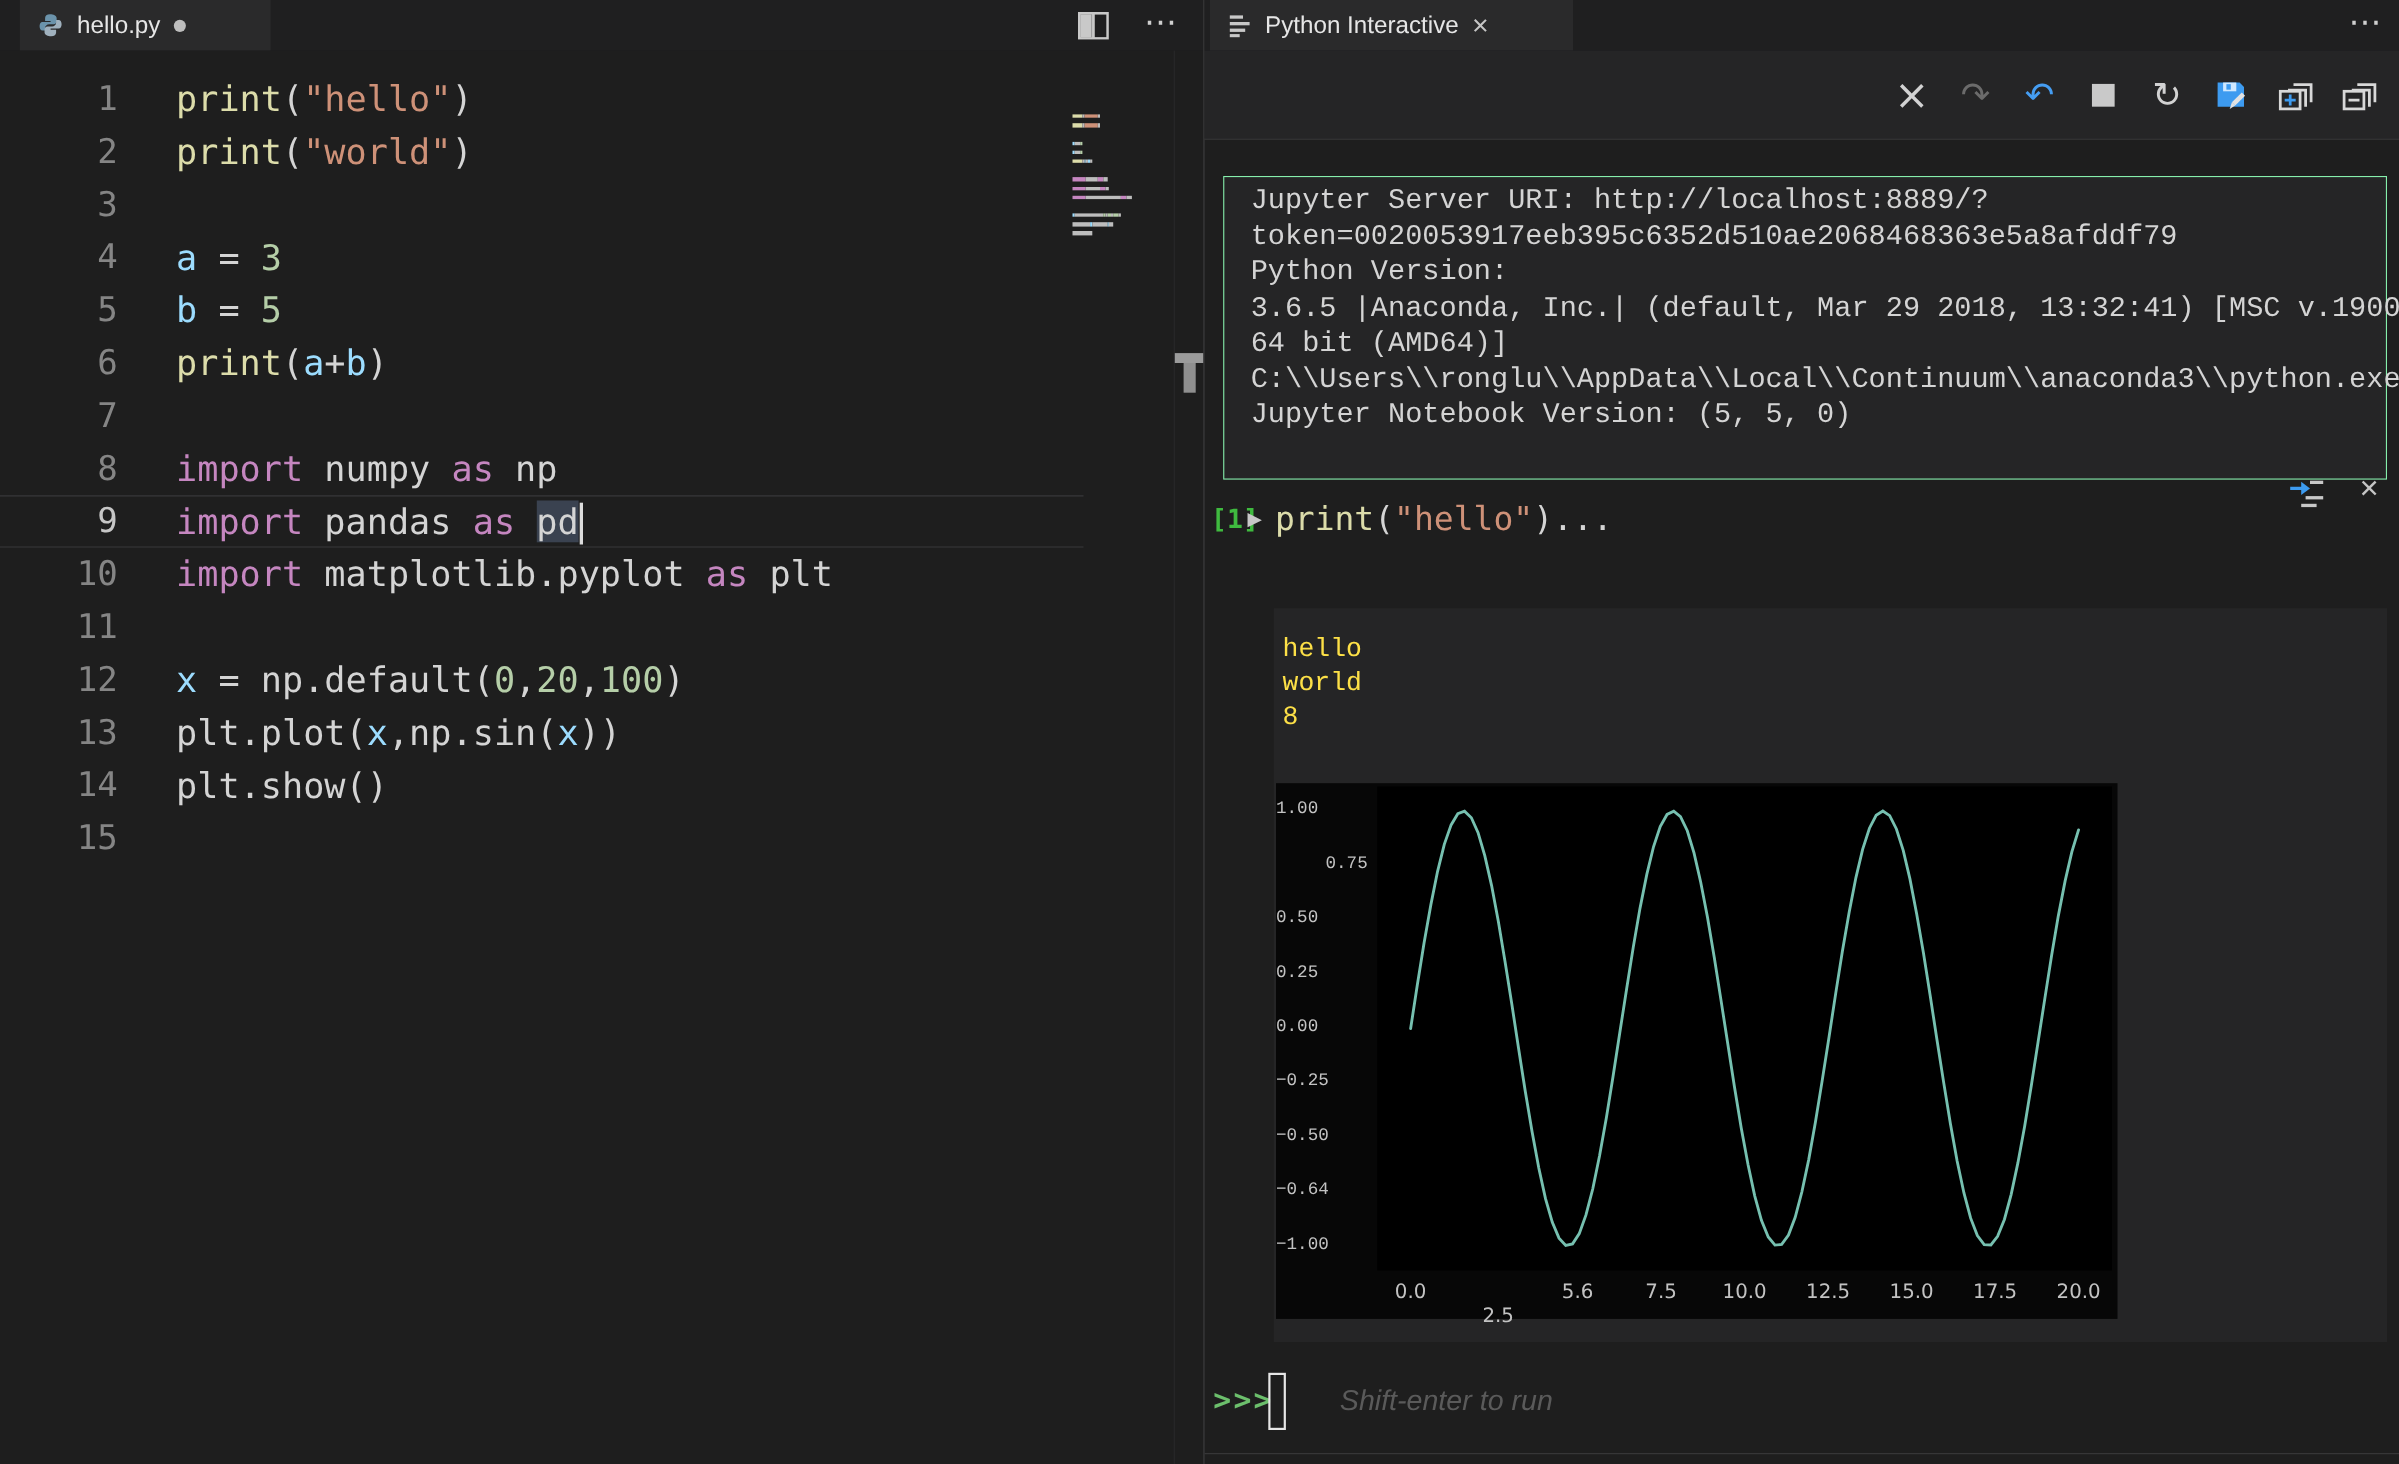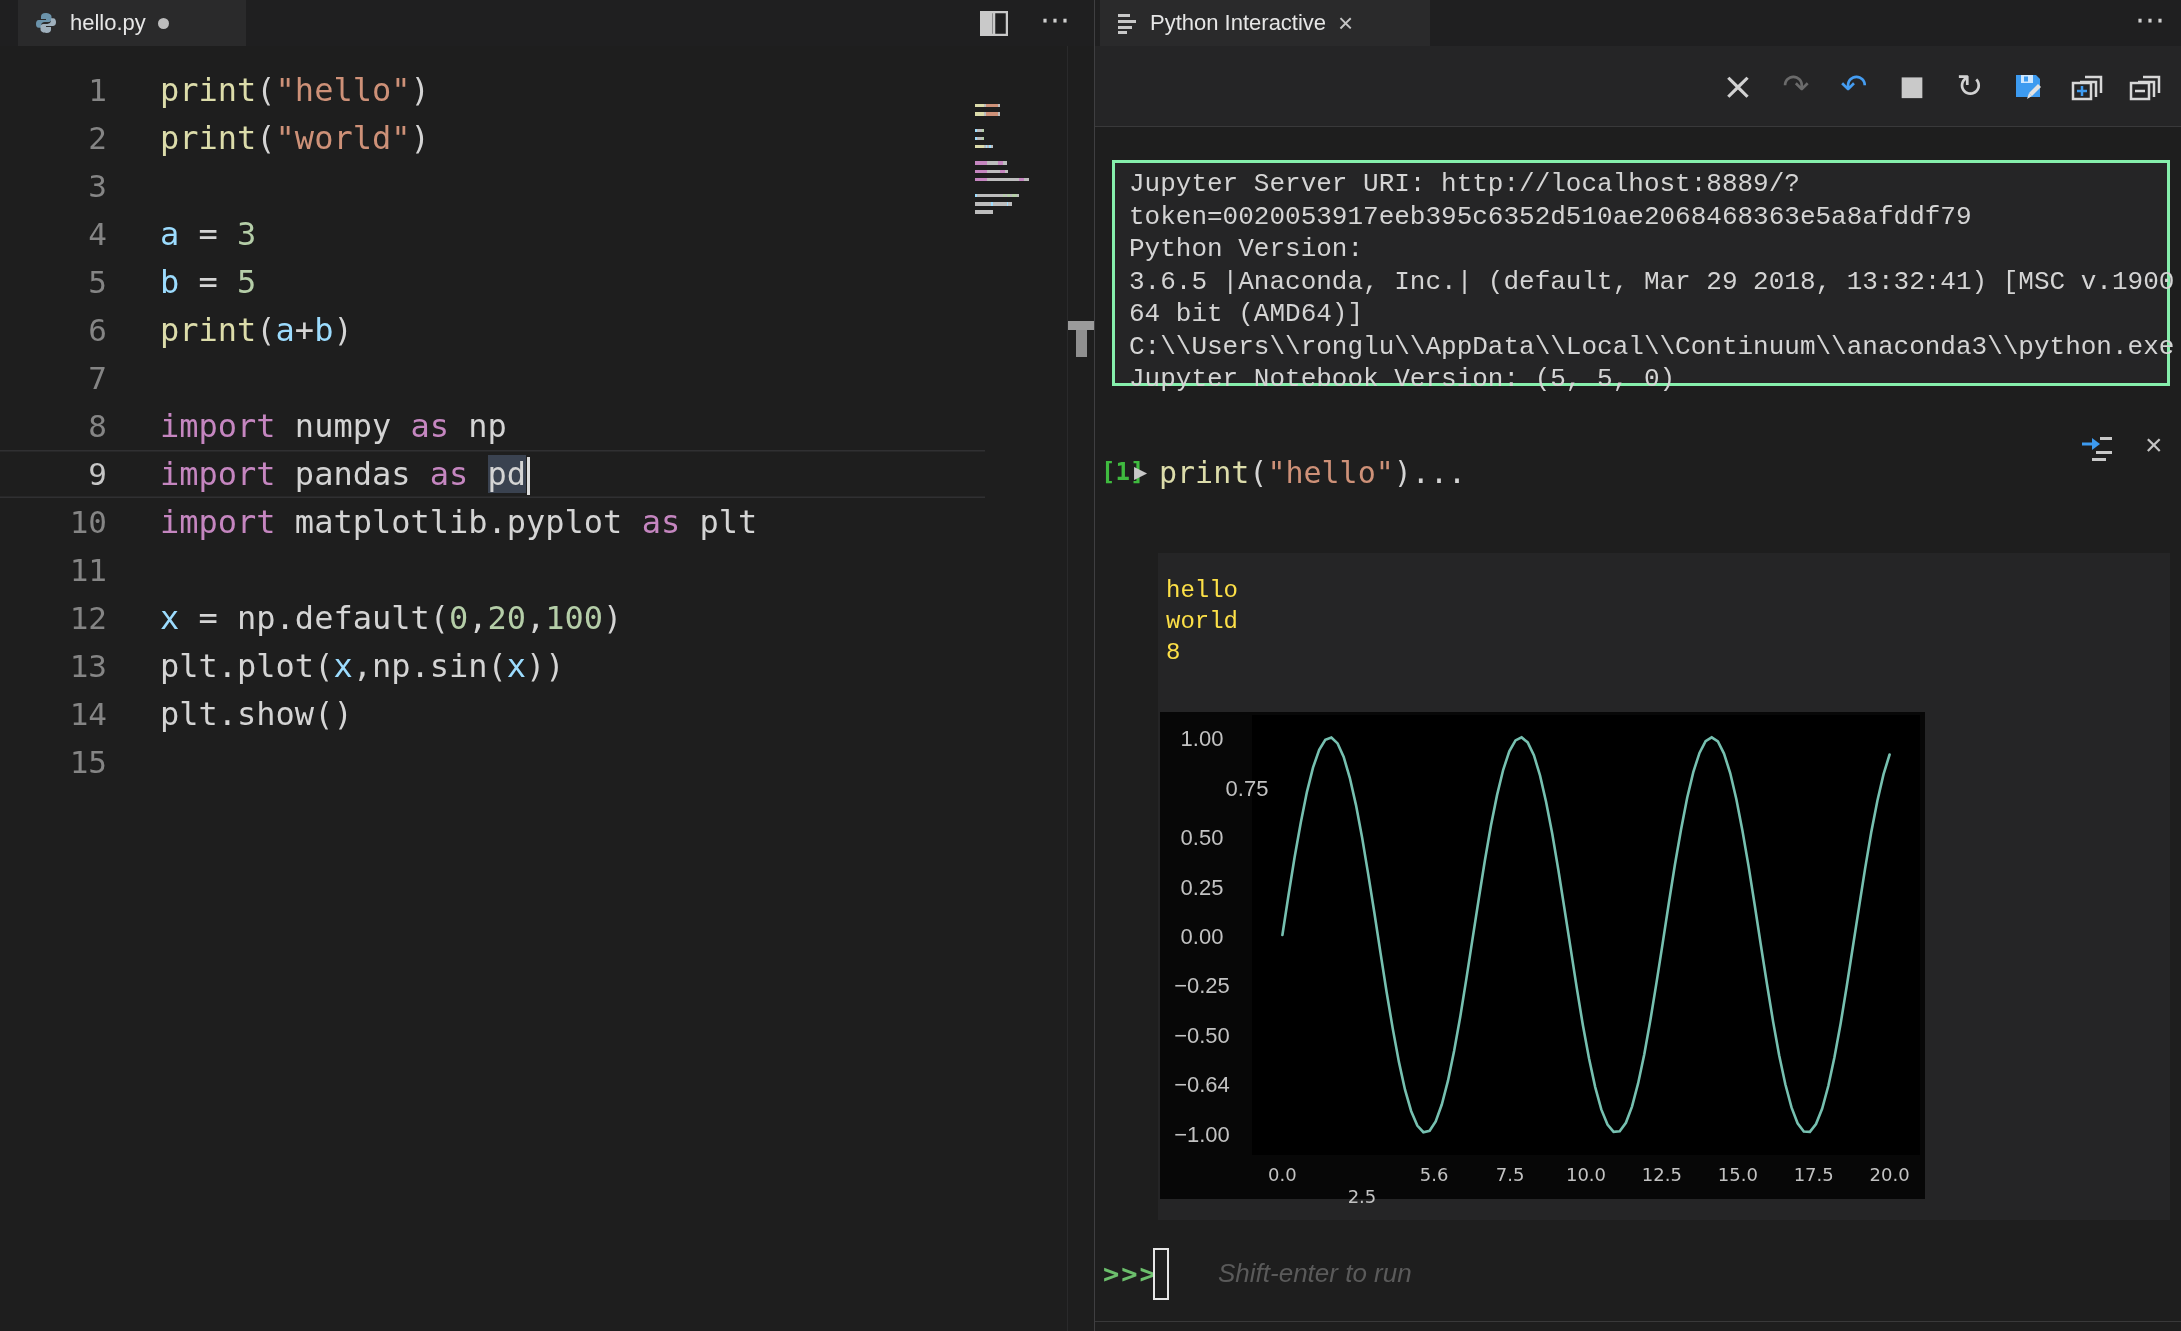--- a/index.html
+++ b/index.html
@@ -39,36 +39,36 @@
   #t-handle-stem{position:absolute;left:1076px;top:330px;width:11px;height:27px;background:#8f8f8f;}
   
   #panel{position:absolute;left:1095px;top:0;width:1086px;height:1331px;background:#1e1e1e;}
   #pi-toolbar{position:absolute;left:0;top:46px;width:1086px;height:80px;background:#252526;display:flex;justify-content:flex-end;align-items:center;gap:24px;padding-right:20px;box-sizing:border-box;}
   #toolbar-sep{position:absolute;left:0;top:126px;width:1086px;height:1px;background:#39393a;}
   .ticon{width:34px;text-align:center;font-size:32px;line-height:34px;color:#d2d2d2;cursor:pointer;font-family:"DejaVu Sans",sans-serif;}
   .ticon.dim{color:#6b6b6b;}
   .ticon.blue{color:#459df2;}
   .ticon.stop{font-size:27px;color:#c9c9c9;}
   
-  #info-box{position:absolute;left:17px;top:160px;width:1058px;height:226px;background:#252526;border:3px solid #86efac;box-sizing:border-box;padding:5px 0 0 14px;}
+  #info-box{position:absolute;left:17px;top:160px;width:1058px;height:276px;background:#252526;border:1px solid #86efac;box-sizing:border-box;padding:5px 0 0 24px;}
   .info-line{font-family:"Liberation Mono",monospace;font-size:26px;line-height:32.5px;color:#d4d4d4;white-space:pre;}
   
   #exec-count{position:absolute;left:6px;top:458px;font-family:"DejaVu Sans Mono",monospace;font-weight:bold;font-size:24px;color:#3fba3f;}
   #run-marker{position:absolute;left:39px;top:462px;font-size:17px;color:#c8c8c8;font-family:"DejaVu Sans",sans-serif;}
   #cell-code{position:absolute;left:64px;top:455px;font-family:"DejaVu Sans Mono",monospace;font-size:30px;white-space:pre;}
   #goto-icon{position:absolute;left:985px;top:432px;cursor:pointer;}
   #cell-close{position:absolute;left:1050px;top:428px;font-size:30px;color:#c5c5c5;cursor:pointer;}
   
   #output-block{position:absolute;left:63px;top:553px;width:1012px;height:667px;background:#252526;}
   #output-text{padding:22px 0 0 8px;}
   .out-line{font-family:"Liberation Mono",monospace;font-size:24px;line-height:31px;color:#fde047;white-space:pre;}
   
   #figure{position:absolute;left:2px;top:159px;width:765px;height:487px;background:#070707;}
   #plot-svg{position:absolute;left:0;top:0;}
-  .ytick{position:absolute;width:84px;text-align:center;font-family:Liberation Sans, sans-serif;font-size:22px;color:#c2c2c2;}
+  .ytick{position:absolute;width:84px;text-align:left;font-family:Liberation Mono, monospace;font-size:16px;color:#c2c2c2;}
   .xtick{position:absolute;width:60px;text-align:center;font-family:"DejaVu Sans",sans-serif;font-size:18px;color:#c2c2c2;}
   
   #prompt-sym{position:absolute;left:8px;top:1258px;font-family:"DejaVu Sans Mono",monospace;font-weight:bold;font-size:27px;color:#6cbf6c;letter-spacing:2px;}
   #prompt-caret{position:absolute;left:58px;top:1248px;width:16px;height:52px;border:2px solid #e6e6e6;box-sizing:border-box;}
   #prompt-placeholder{position:absolute;left:123px;top:1258px;font-style:italic;font-size:26px;color:#5a5a5a;}
   #panel-bottom-line{position:absolute;left:0;top:1321px;width:1086px;height:1px;background:#39393a;}
   svg{display:block;}
 </style>
 </head>
 <body>

